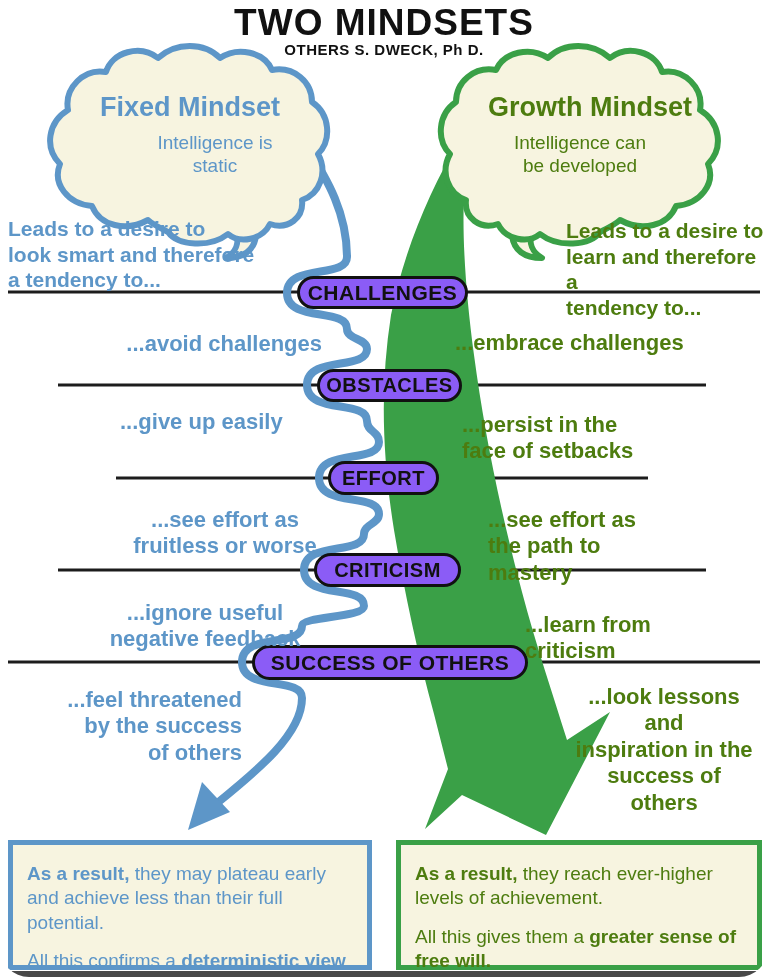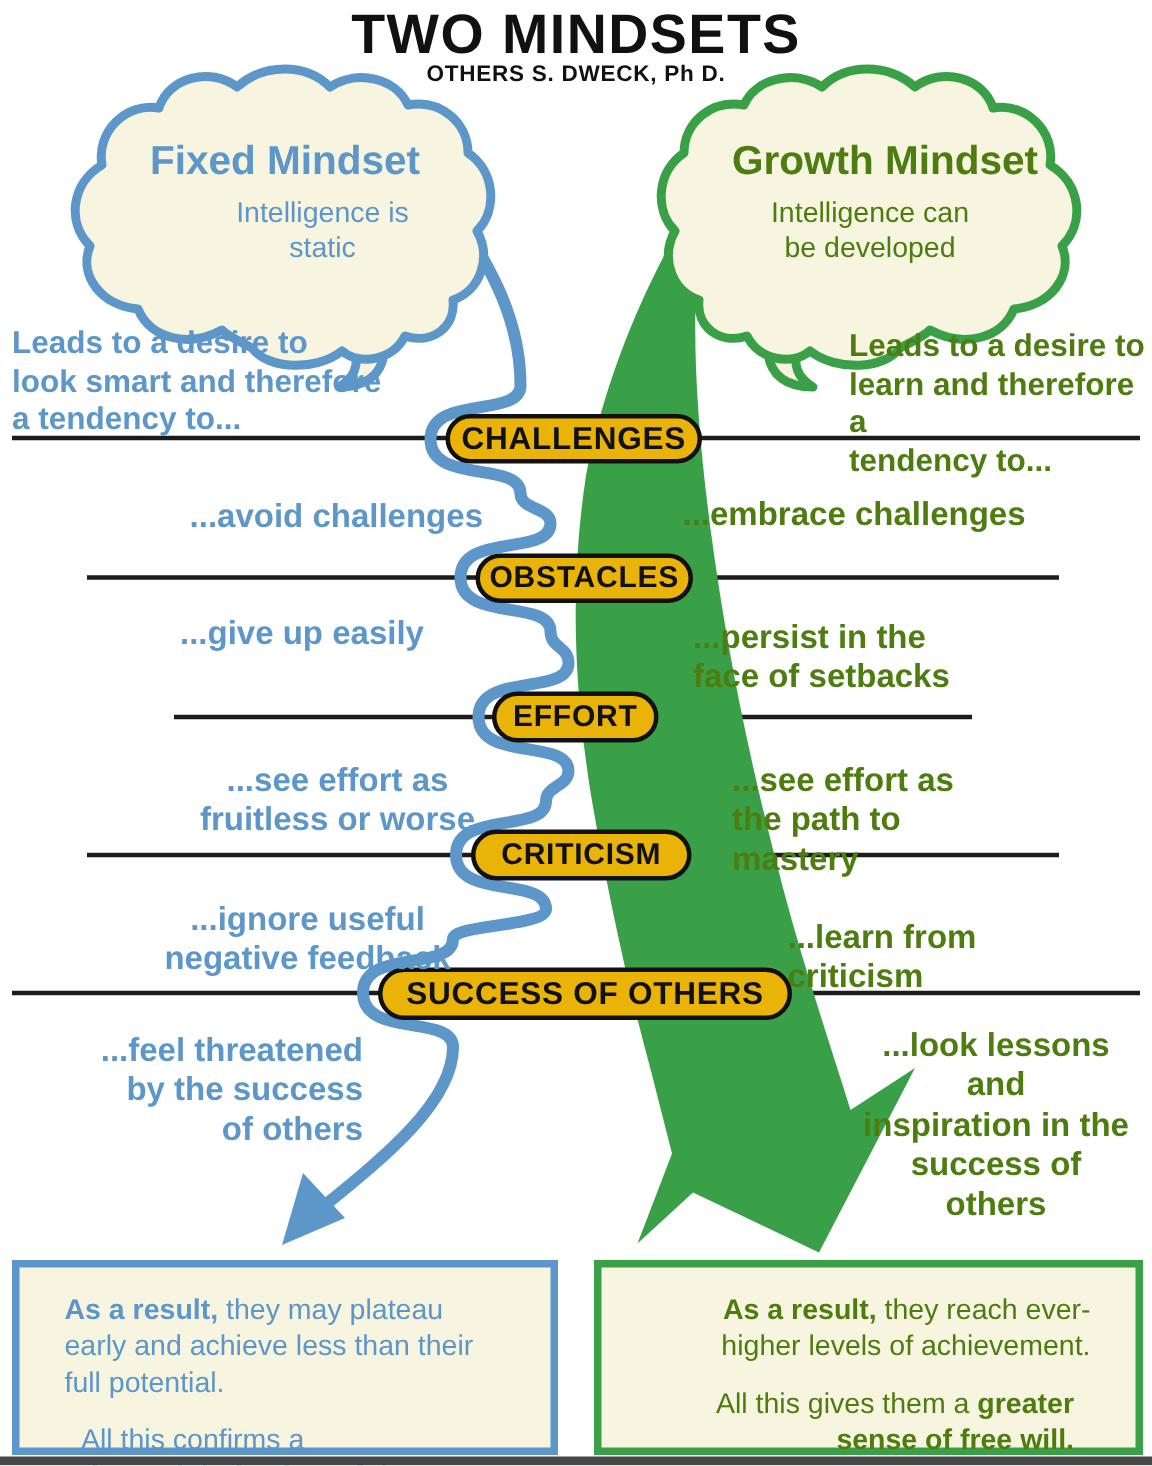--- a/index.html
+++ b/index.html
@@ -1,47 +1,47 @@
 <!DOCTYPE html>
 <html><head>
 <meta charset="utf-8">
 <style>
   html,body{margin:0;padding:0;background:#ffffff;}
   #canvas{
     position:relative;width:768px;height:977px;overflow:hidden;
-    background:#ffffff;font-family:"Liberation Sans",sans-serif;
+    background:#ffffff;font-family:"Liberation Sans",sans-serif;border-radius:29px;
   }
   .abs{position:absolute;}
   .pre{white-space:pre-line;}
   #svg-layer{position:absolute;left:0;top:0;z-index:1;}
   .title{
     left:0;top:2px;width:768px;text-align:center;z-index:4;
     font-size:37px;font-weight:800;letter-spacing:1px;color:#111;
   }
   .subtitle{
     left:0;top:41px;width:768px;text-align:center;z-index:4;
     font-size:15px;font-weight:700;letter-spacing:0.5px;color:#111;
   }
   .brain-label{z-index:4;font-weight:700;font-size:27px;text-align:center;}
   .brain-belief{z-index:4;font-weight:400;font-size:19px;text-align:center;line-height:1.2;}
   .blue{color:#5d96c8;}
   .green{color:#4d7c0f;}
   .lead{z-index:4;font-weight:700;font-size:21px;line-height:1.22;}
   .item{z-index:4;font-weight:700;font-size:22px;line-height:1.2;}
   .pill{
-    z-index:3;background:#eab308;border:3px solid #111;border-radius:22px;
+    z-index:3;background:#8b5cf6;border:3px solid #111;border-radius:22px;
     display:flex;align-items:center;justify-content:center;
     font-weight:700;color:#111;letter-spacing:0.5px;box-sizing:border-box;
   }
   .result-box{
     z-index:3;background:#f7f4e0;box-sizing:border-box;
-    font-size:19px;line-height:1.28;padding:17px 30px;
+    font-size:19px;line-height:1.28;padding:17px 14px;
   }
   .result-box p{margin:0 0 14px 0;}
-  .result-box p:last-child{margin:11px;}
+  .result-box p:last-child{margin:0;}
   .bottom-bar{z-index:5;background:#484848;}
 </style>
 </head>
 <body>
 
 <div id="canvas">
 
   <svg id="svg-layer" width="768" height="977" viewBox="0 0 768 977">
 
     <g stroke="#1c1c1c" stroke-width="3">
@@ -168,19 +168,19 @@
   <div class="abs item green" style="left:525px;top:612px;width:210px;">...learn from criticism</div>
   <div class="abs item green pre" style="left:575px;top:684px;width:178px;text-align:center;">...look lessons and
 inspiration in the
 success of others</div>
 
   <div class="abs result-box blue" style="left:8px;top:840px;width:364px;height:130px;border:5px solid #5d96c8;">
     <p><b>As a result,</b><span> they may plateau early and achieve less than their full potential.</span></p>
     <p><span>All this confirms a </span><b>deterministic view of the world.</b></p>
   </div>
 
-  <div class="abs result-box green" style="left:396px;top:840px;width:366px;height:130px;border:5px solid #3aa047;text-align:right;">
+  <div class="abs result-box green" style="left:396px;top:840px;width:366px;height:130px;border:5px solid #3aa047;">
     <p><b>As a result,</b><span> they reach ever-higher levels of achievement.</span></p>
     <p><span>All this gives them a </span><b>greater sense of free will.</b></p>
   </div>
 
   <div class="abs bottom-bar" style="left:0;top:971px;width:768px;height:6px;"></div>
 </div>
 
 </body></html>

